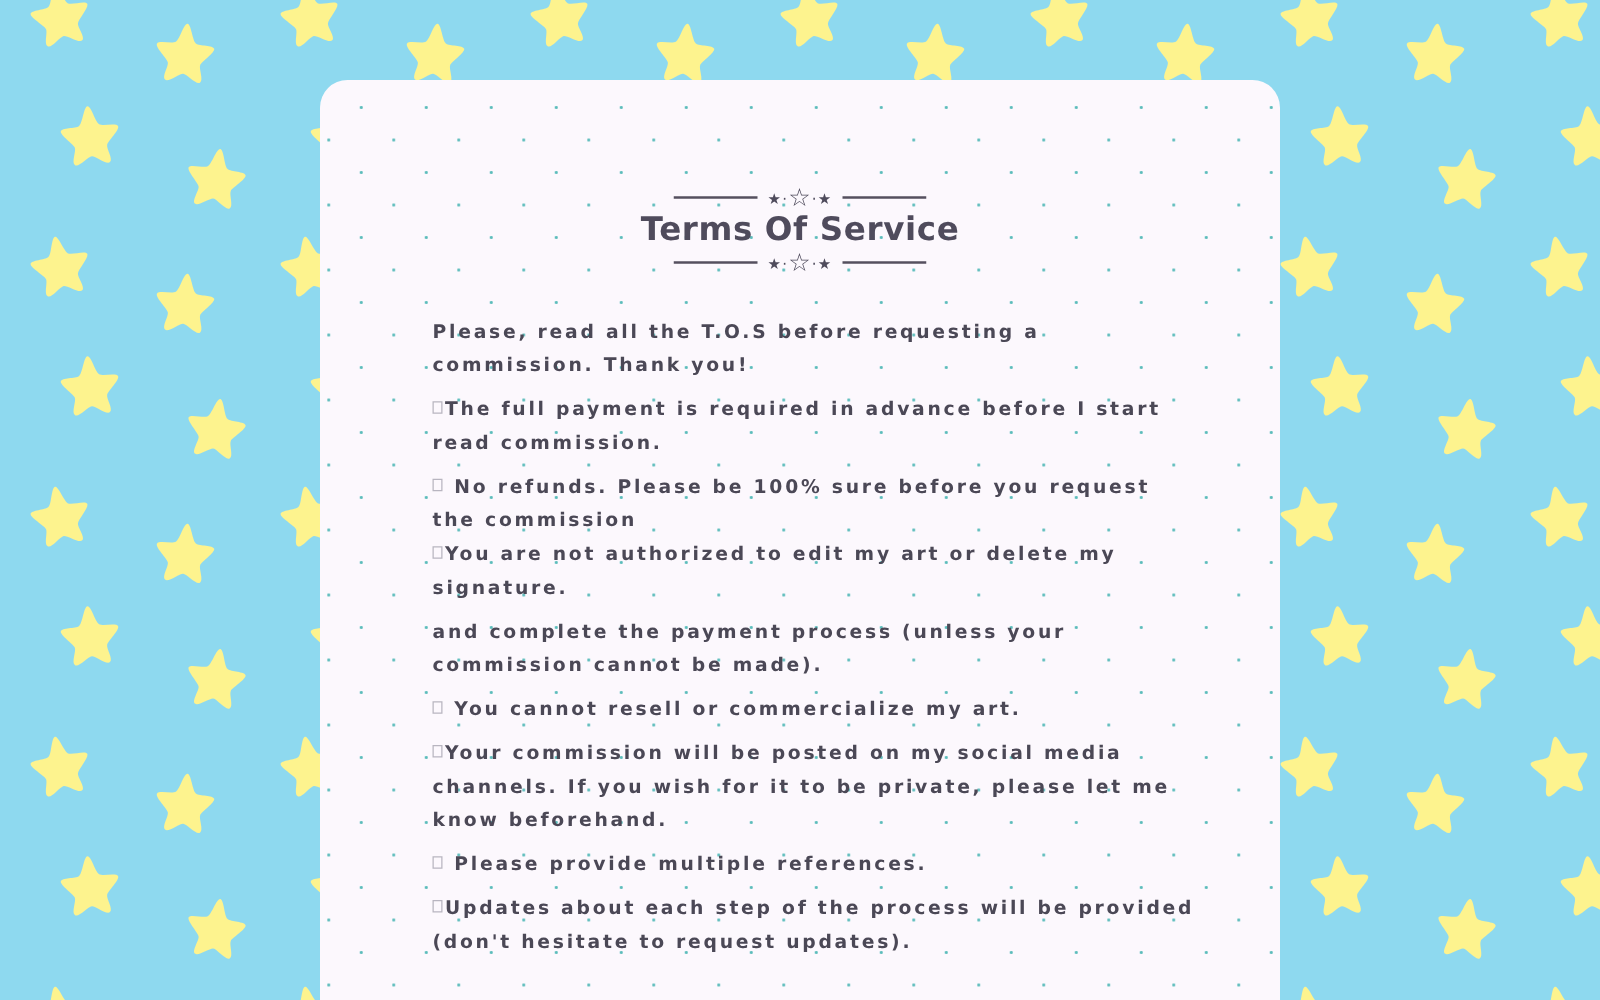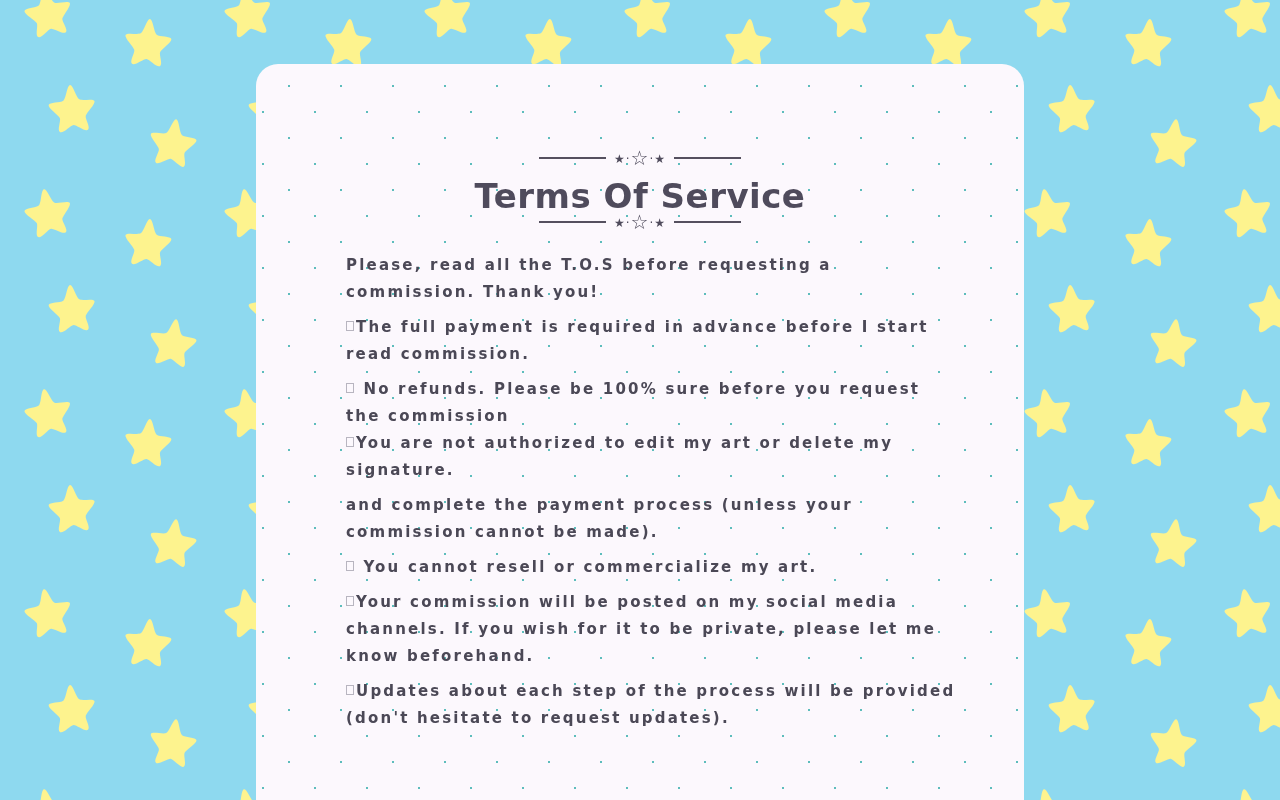--- a/index.html
+++ b/index.html
@@ -18,21 +18,21 @@
       radial-gradient(circle, #5dbdbc 1px, transparent 1.4px);
     background-size:52px 52px, 52px 52px;
     background-position:7px -4px, 33px 22px;
     overflow:hidden;
   }
   .header { position:absolute; left:0; right:0; top:82px; text-align:center; color:#4f4b5c; }
   .deco { display:flex; align-items:center; justify-content:center; gap:8px; height:24px; }
   .deco .line { width:67px; height:2px; background:#55505f; }
   .deco .stars { font-size:12px; letter-spacing:1px; color:#4f4b5c; }
   .deco .stars .big { font-size:20px; vertical-align:-2px; }
-  .title { font-family:"DejaVu Sans", sans-serif; font-weight:bold; font-size:34px; line-height:28px; letter-spacing:0.5px; color:#4f4b5c;margin-top:12px; }
+  .title { font-family:"DejaVu Sans", sans-serif; font-weight:bold; font-size:26px; line-height:28px; letter-spacing:0.5px; color:#4f4b5c; }
   .content {
     position:absolute; left:74px; width:630px; top:188px;
     color:#4b4856; font-weight:bold; font-size:15px; letter-spacing:2.2px; line-height:27px;
   }
   .content p { margin:0 0 8px 16px; }
   .box { display:inline-block; width:6px; height:8px; border:1px solid #b8b5c0; margin-right:2px; vertical-align:1px; }
 </style>
 </head>
 <body>
 
@@ -69,16 +69,17 @@
   </div>
 
   <div class="content">
     <p>Please, read all the T.O.S before requesting a commission. Thank you!</p>
     <p><span class="box"></span><span>The full payment is required in advance before I start read commission.</span></p>
     <p style="margin-bottom:0"><span class="box"></span><span> No refunds. Please be 100% sure before you request the commission</span></p>
     <p><span class="box"></span><span>You are not authorized to edit my art or delete my signature.</span></p>
     <p>and complete the payment process (unless your commission cannot be made).</p>
     <p><span class="box"></span><span> You cannot resell or commercialize my art.</span></p>
     <p><span class="box"></span><span>Your commission will be posted on my social media channels. If you wish for it to be private, please let me know beforehand.</span></p>
+    <p><span class="box"></span><span> Please provide multiple references.</span></p>
     <p><span class="box"></span><span>Updates about each step of the process will be provided (don't hesitate to request updates).</span></p>
 
   </div>
 </div>
 
 </body></html>

